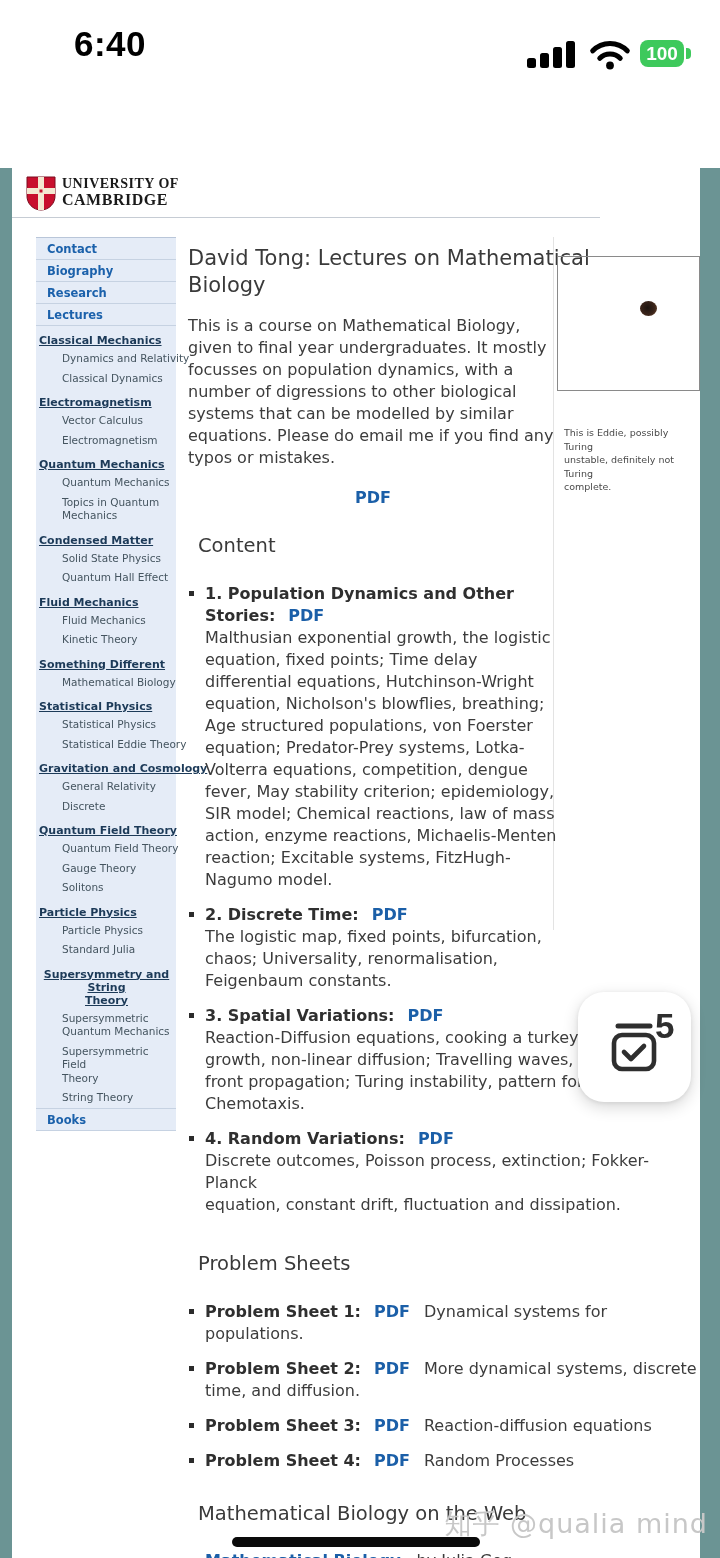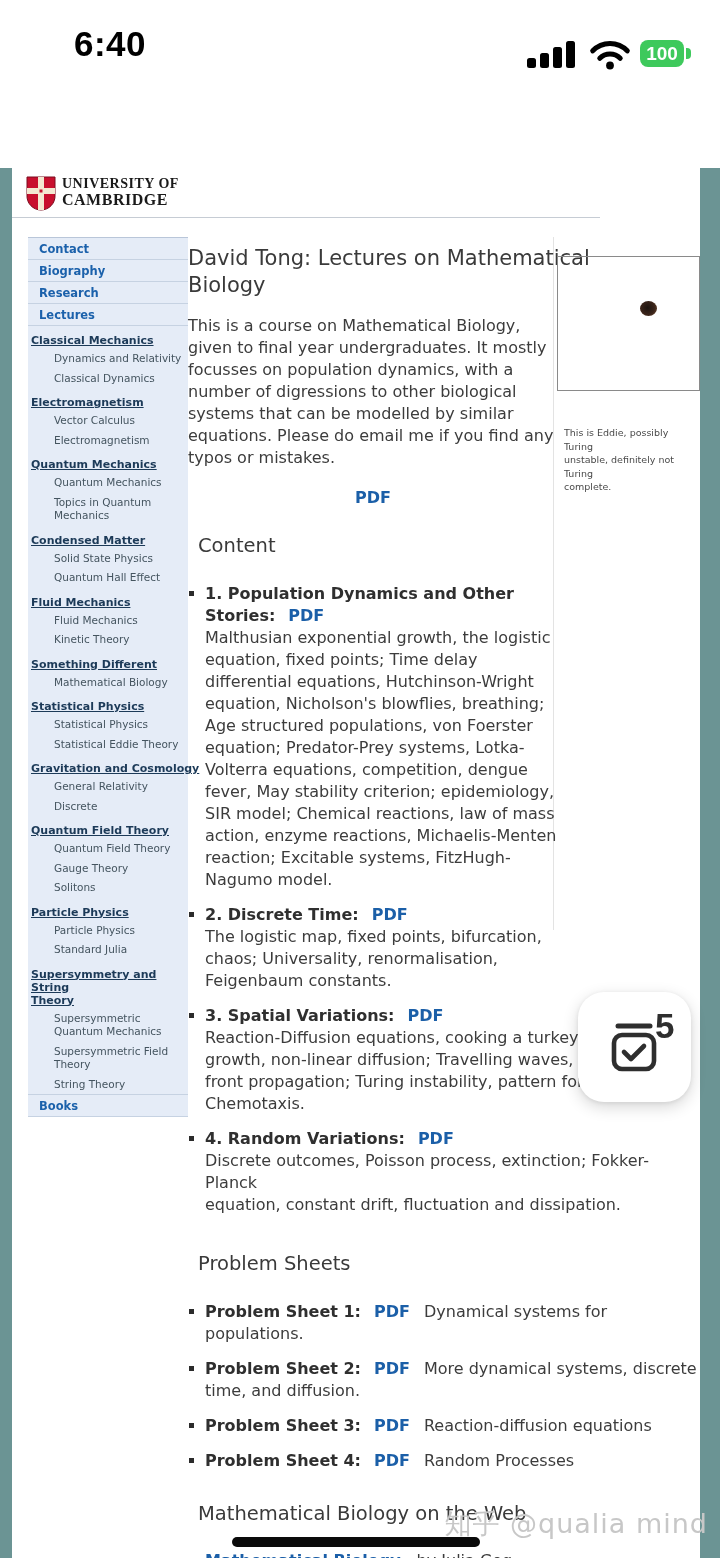--- a/index.html
+++ b/index.html
@@ -35,27 +35,27 @@
   .page{top:168px;left:0;width:720px;height:1390px;background:#6b9494;}
   .sheet{position:absolute;left:12px;top:0;width:688px;height:1390px;background:#fff;}
 
   .cam-header{position:absolute;left:0;top:0;width:588px;height:49px;background:#fff;
               border-bottom:1px solid #c6ccd4;}
   .shield{position:absolute;left:14px;top:8px;}
   .logo-text{position:absolute;left:50px;top:8px;font-family:"Liberation Serif",serif;
              font-weight:bold;color:#1a1a1a;font-size:14px;line-height:16px;letter-spacing:.5px;}
 
   
-  .sidebar{position:absolute;left:16px;top:69px;width:160px;background:#e5ecf7;
+  .sidebar{position:absolute;left:24px;top:69px;width:140px;background:#e5ecf7;
            border-top:1px solid #b9c6d9;}
   .s-link{padding:4px 4px 3px 11px;font-size:11.5px;font-weight:bold;color:#1b61ab;
           border-bottom:1px solid #c6d2e2;cursor:pointer;}
   .s-cat{margin-top:5px;padding:3px 2px 2px 3px;font-size:11px;font-weight:bold;color:#1c3a58;
          text-decoration:underline;white-space:nowrap;cursor:pointer;}
-  .s-cat.wrap2{white-space:pre-line;}
+  .s-cat.wrap2{white-space:pre-line;text-align:center;}
   .s-sub{padding:3px 0 3px 26px;font-size:10.5px;color:#44545f;line-height:13.5px;
          white-space:nowrap;cursor:pointer;}
   .s-sub.wrap2{white-space:pre-line;}
 
   
   .col-divider{position:absolute;left:541px;top:69px;width:1px;height:693px;background:#e3e3e3;}
 
   
   .main{position:absolute;left:176px;top:69px;width:512px;color:#3c3c3c;}
   .h1{font-size:21px;line-height:27px;color:#3a3a3a;margin:8px 0 0;white-space:pre-line;}

